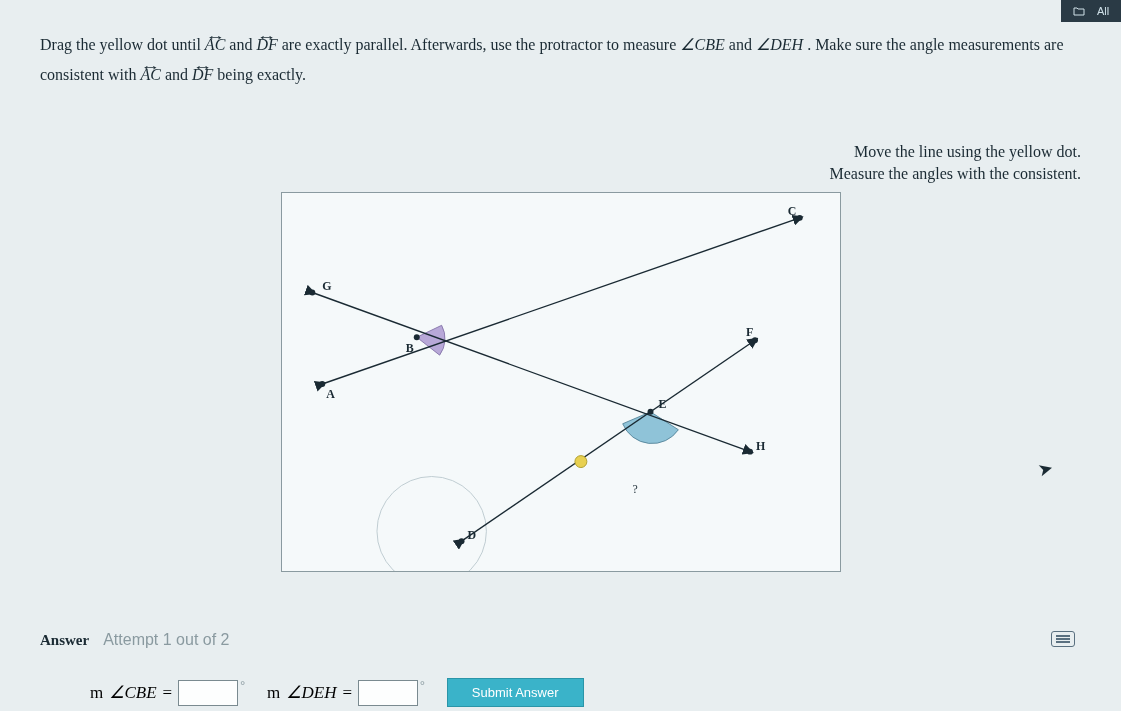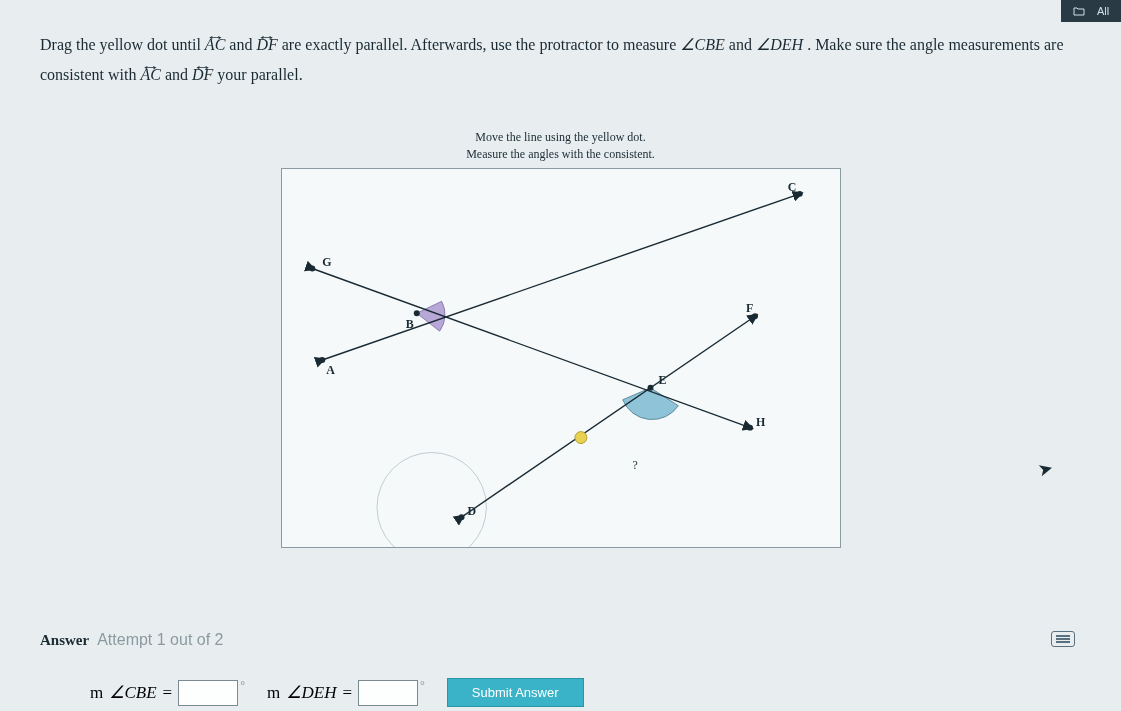--- a/index.html
+++ b/index.html
@@ -45,24 +45,24 @@
       top: -0.55em;
       left: 0;
       right: 0;
       text-align: center;
       font-style: normal;
       font-size: 0.9em;
       transform: scaleX(1.4);
     }
     .italic { font-style: italic; }
     .hints {
-      text-align: center;
-      font-size: 12px;
+      text-align: right;
+      font-size: 16px;
       color: #1a2a33;
-      margin-top: 38px;
+      margin-top: 50px;
       line-height: 1.4;
     }
     .canvas-wrap {
       display: flex;
       justify-content: center;
       margin-top: 6px;
     }
     .canvas {
       position: relative;
       width: 560px;
@@ -86,21 +86,21 @@
     .yellow-dot { fill: #e8d050; stroke: #b0a030; stroke-width: 1; }
     .faint-circle { fill: none; stroke: #c0cdd2; stroke-width: 1; }
 
     .answer-row {
       position: absolute;
       left: 40px;
       right: 40px;
       bottom: 62px;
       display: flex;
       align-items: center;
-      gap: 8px;
+      gap: 14px;
       font-size: 15px;
     }
     .answer-label { font-weight: bold; color: #1a2a33; }
     .attempt {
       font-size: 16px;
       color: #8a9aa0;
       font-family: Arial, sans-serif;
     }
     .kbd-icon {
       position: absolute;
@@ -181,21 +181,21 @@
     <span> and </span>
     <span class="lrarr italic">DF</span>
     <span> are exactly parallel. Afterwards, use the protractor to measure </span>
     <span class="italic">∠CBE</span>
     <span> and </span>
     <span class="italic">∠DEH</span>
     <span>. Make sure the angle measurements are consistent with </span>
     <span class="lrarr italic">AC</span>
     <span> and </span>
     <span class="lrarr italic">DF</span>
-    <span> your parallel.</span>
+    <span> being exactly.</span>
   </p>
 
   <div class="hints">
     <div>Move the line using the yellow dot.</div>
     <div>Measure the angles with the consistent.</div>
   </div>
 
   <div class="canvas-wrap">
     <div class="canvas">
       <svg viewBox="0 0 560 380">

